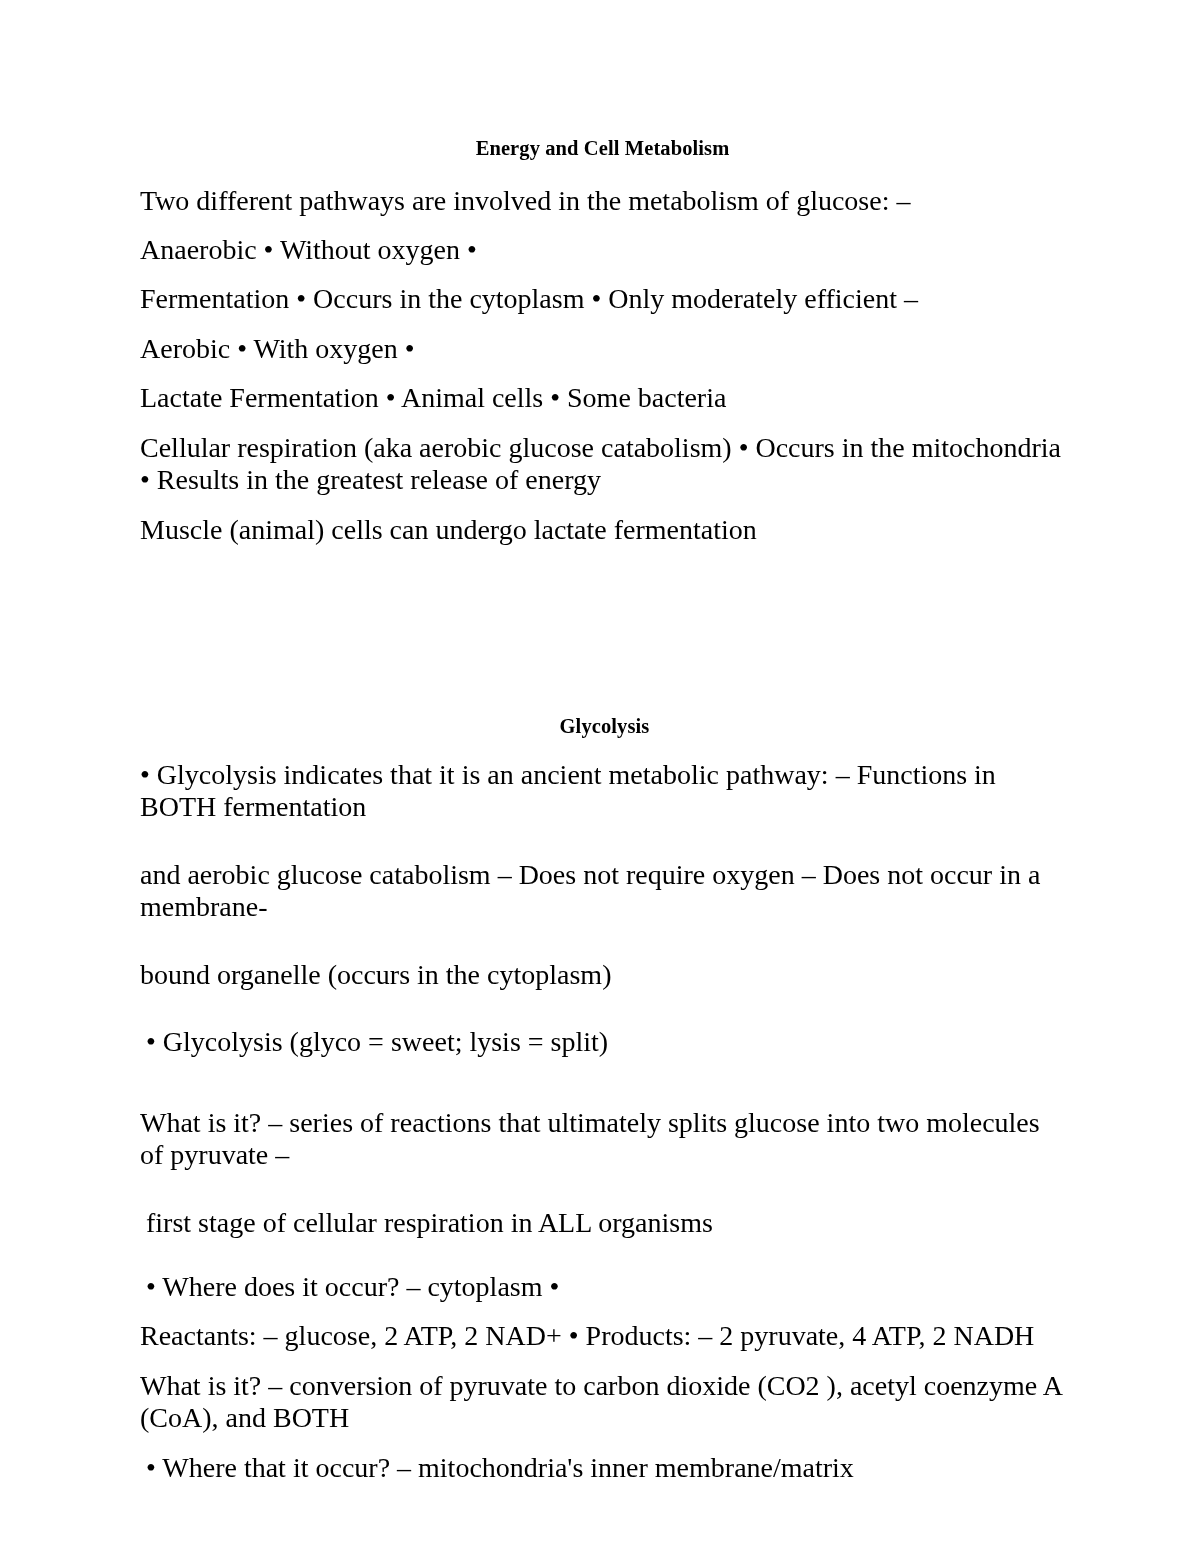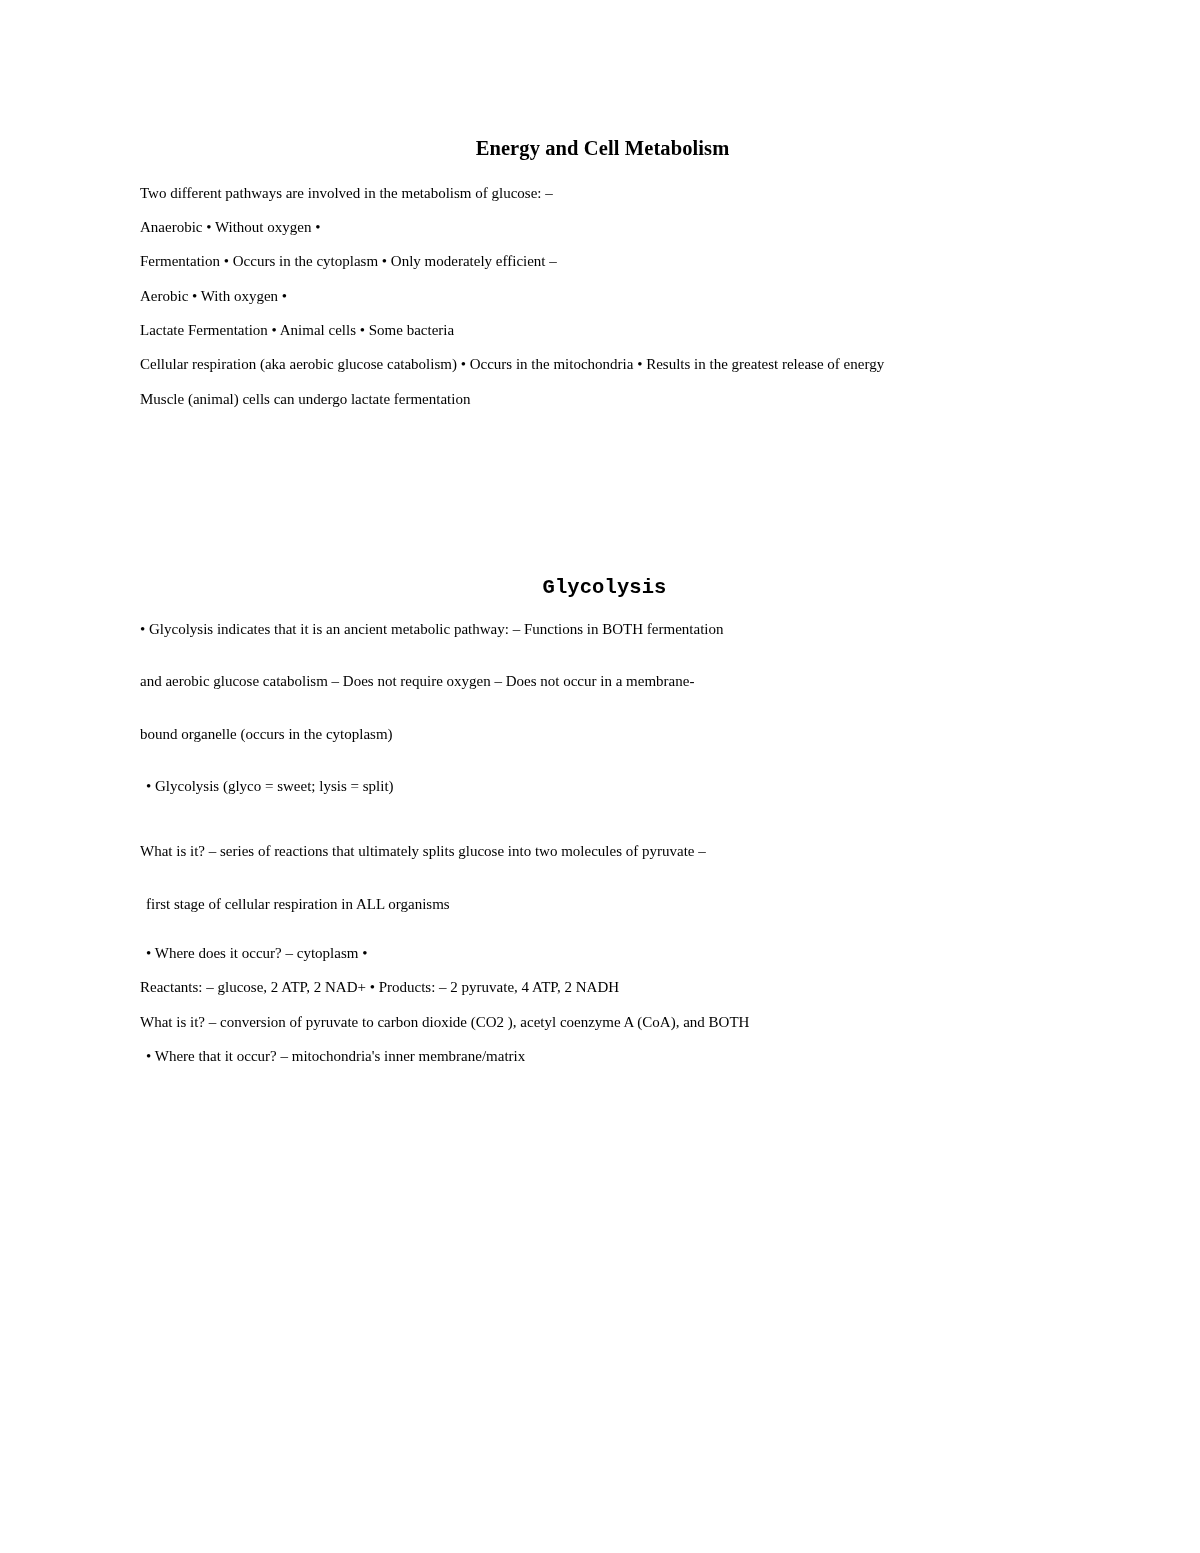--- a/index.html
+++ b/index.html
@@ -34,25 +34,24 @@
     text-align: center;
     line-height: 1.0;
     letter-spacing: 0.1px;
   }
   .heading-main {
     margin: 0 0 26px 0;
   }
   .heading-sub {
     margin: 0 0 22px 0;
     padding-left: 4px;
-    font-family: Liberation Mono, monospace;
   }
   
   .para {
-    font-size: 15px;
+    font-size: 28px;
     line-height: 1.16;
     margin: 0;
     text-align: left;
     white-space: normal;
   }
   
   .tight + .tight {
     margin-top: 17px;
   }
   

